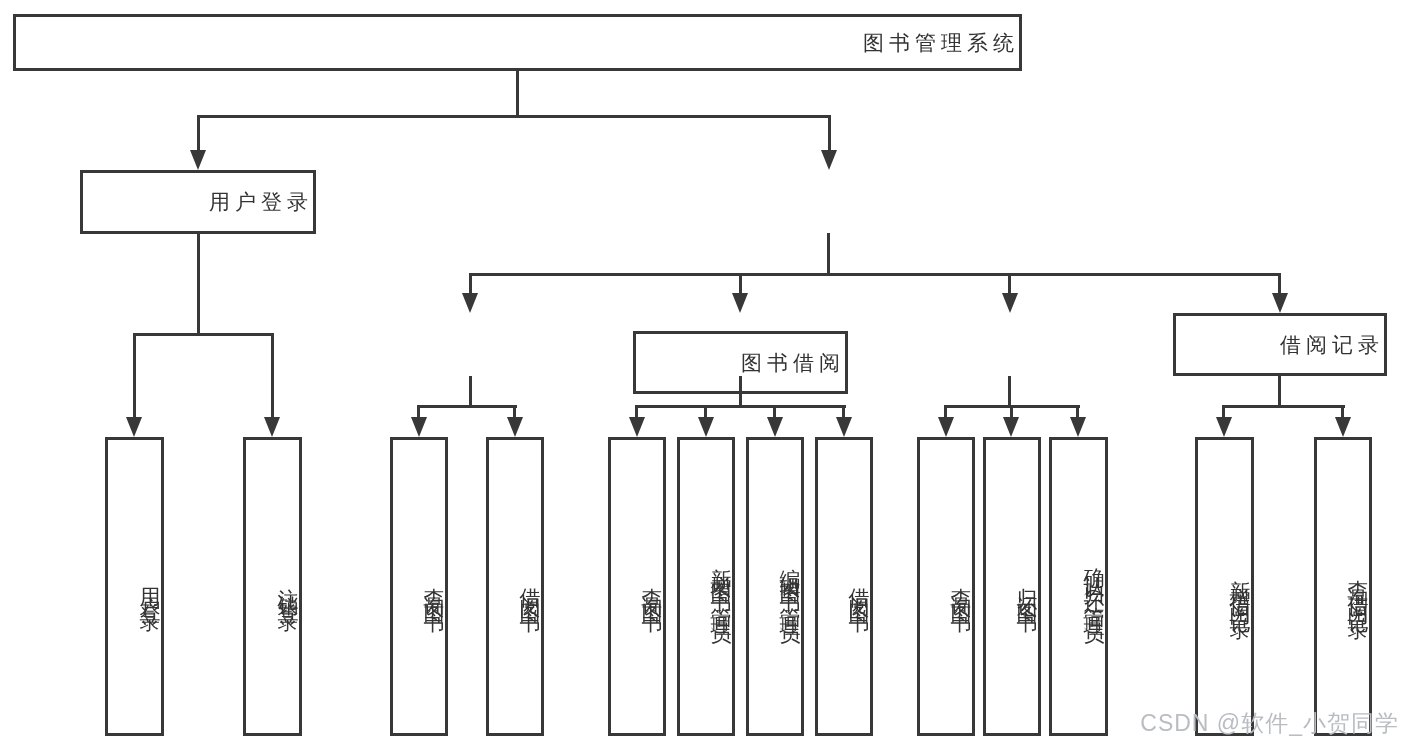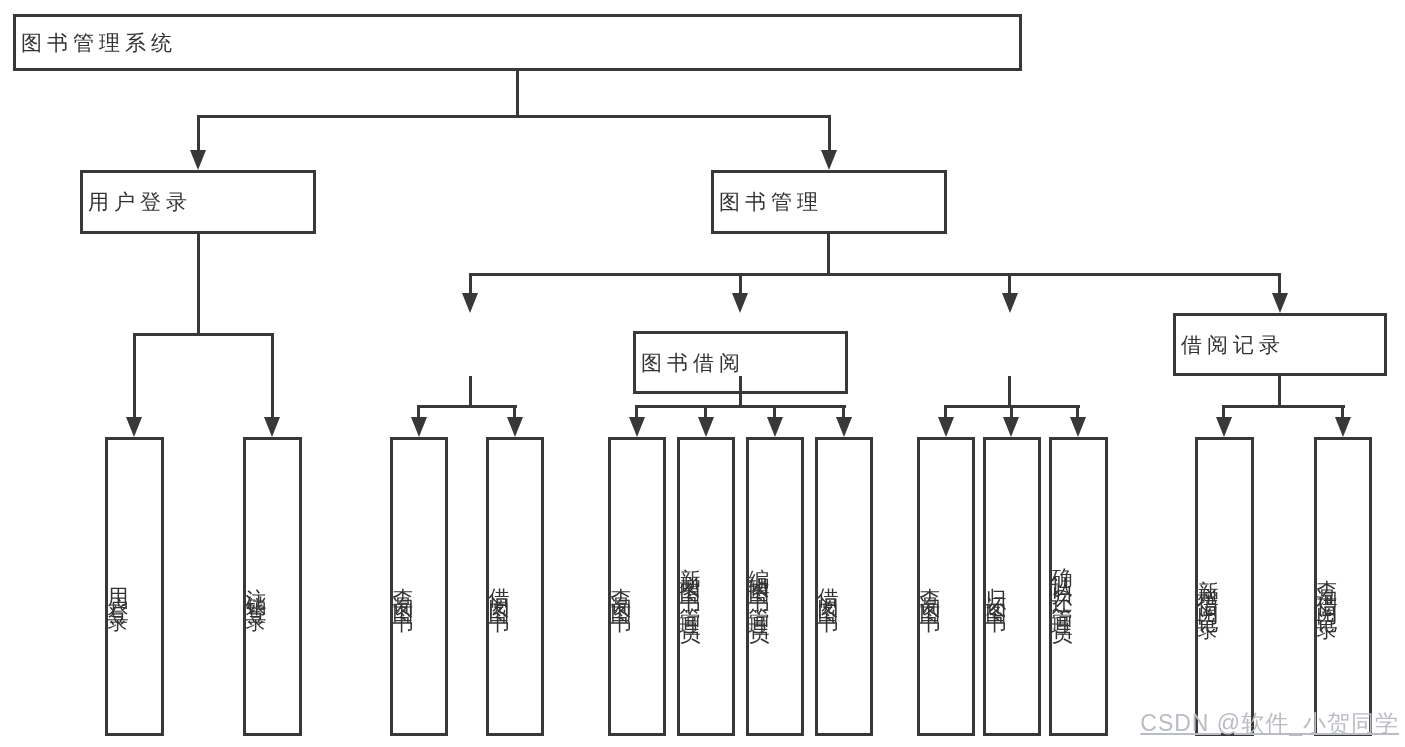--- a/index.html
+++ b/index.html
@@ -15,21 +15,21 @@
     background:var(--background);
     font-family:"Liberation Sans","DejaVu Sans",sans-serif;
     color:var(--text);
     overflow:hidden;
   }
   .node{
     position:absolute;
     box-sizing:border-box;
     border:3px solid var(--line);
     background:#ffffff;
-    display:flex;align-items:center;justify-content:flex-start;
+    display:flex;align-items:center;justify-content:flex-end;
   }
   .hlabel{
     font-size:21px;
     letter-spacing:5px;
     padding-left:5px; 
     white-space:nowrap;
     color:var(--text);
   }
   .leaf{top:437px;height:299px;}
   .vtext{
@@ -51,44 +51,40 @@
     border-top:20px solid var(--line);
   }
   .watermark{
     position:absolute;
     right:6px;bottom:8px;
     font-size:23px;
     letter-spacing:1px;
     color:var(--watermark);
     z-index:5;
     white-space:nowrap;
-    text-decoration:underline;
   }
 </style>
 </head>
 <body>
 
 <div class="stage">
 
   <div class="node" style="left:13px;top:14px;width:1009px;height:57px">
     <span class="hlabel">图书管理系统</span>
   </div>
 
   <div class="vline" style="left:516px;top:70px;height:48px"></div>
   <div class="hline" style="left:197px;top:115px;width:634px"></div>
   <div class="vline" style="left:197px;top:115px;height:37px"></div>
   <div class="arr" style="left:190px;top:150px"></div>
   <div class="vline" style="left:828px;top:115px;height:37px"></div>
   <div class="arr" style="left:821px;top:150px"></div>
 
   <div class="node" style="left:80px;top:170px;width:236px;height:64px">
     <span class="hlabel">用户登录</span>
-  </div>
-  <div class="node" style="left:711px;top:170px;width:236px;height:64px">
-    <span class="hlabel">图书管理</span>
   </div>
 
   <div class="vline" style="left:197px;top:233px;height:103px"></div>
   <div class="hline" style="left:133px;top:333px;width:141px"></div>
   <div class="vline" style="left:133px;top:333px;height:86px"></div>
   <div class="arr" style="left:126px;top:417px"></div>
   <div class="vline" style="left:271px;top:333px;height:86px"></div>
   <div class="arr" style="left:264px;top:417px"></div>
 
   <div class="vline" style="left:827px;top:233px;height:43px"></div>

